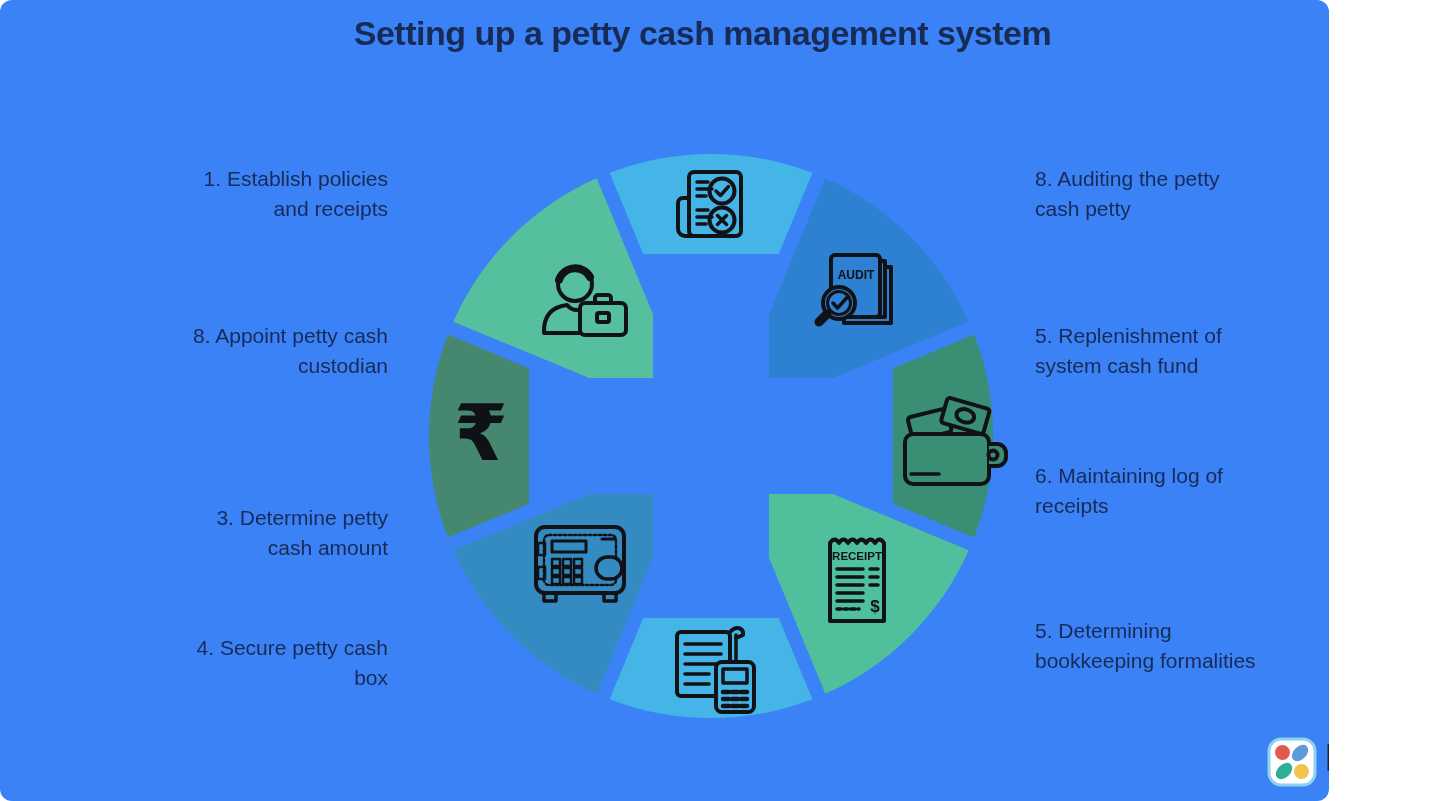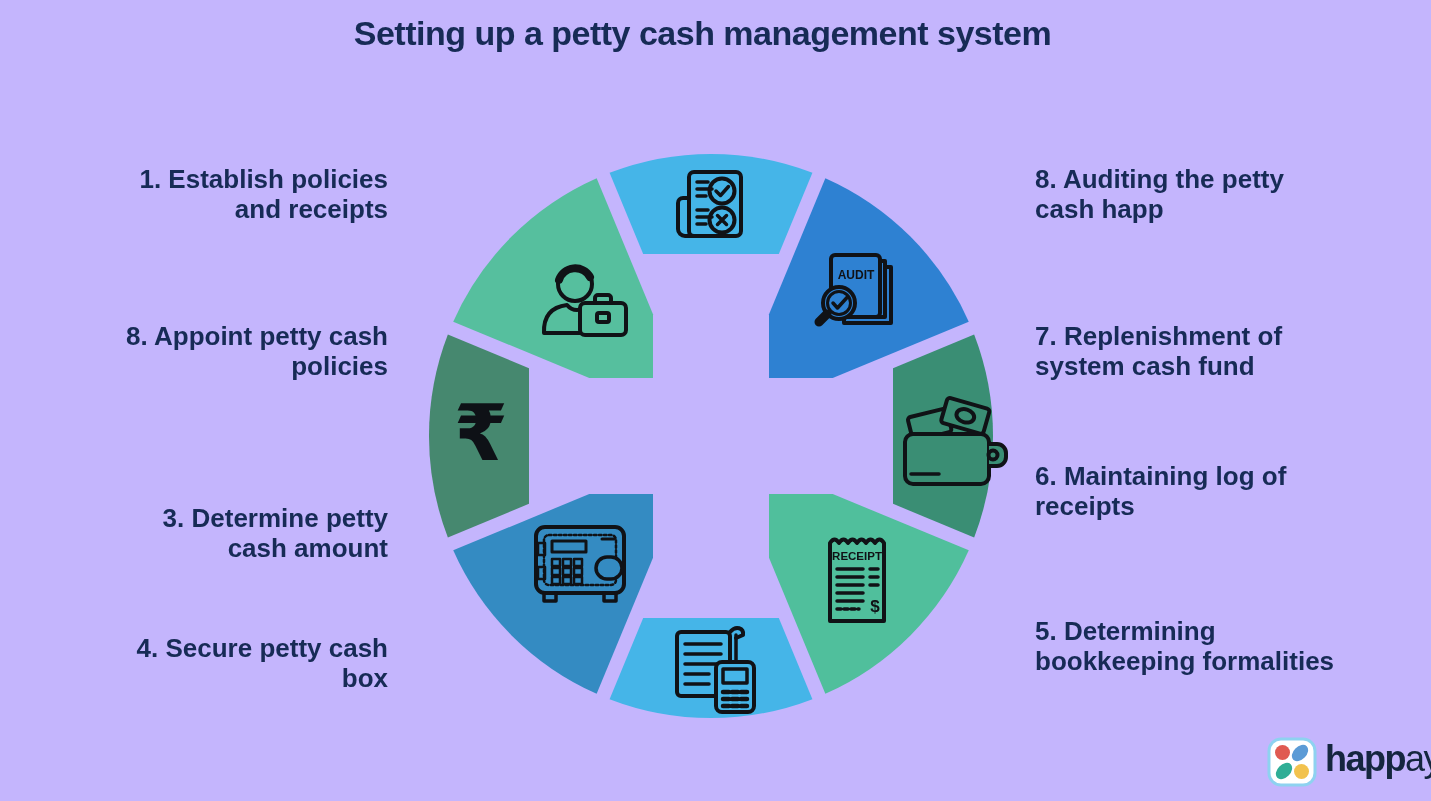--- a/index.html
+++ b/index.html
@@ -1,23 +1,23 @@
 <!DOCTYPE html>
 <html style="--text: #172b56; --c-top: #45b5e8; --c-top-left: #56bf9e; --c-left: #46886f; --c-bottom-left: #348bc2; --c-bottom: #45b5e8; --c-bottom-right: #50bf9c; --c-right: #3a8e74; --c-top-right: #2e81d2;"><head>
 <meta charset="utf-8">
 <style>
   html,body{margin:0;padding:0;background:#fff;}
-  .canvas{position:relative;width:1431px;height:801px;background:#c4b5fd;overflow:hidden;
-          font-family:"Liberation Sans",sans-serif;color:var(--text,#172b56);}
+  .canvas{position:relative;width:1329px;height:801px;background:#3b82f6;overflow:hidden;
+          font-family:"Liberation Sans",sans-serif;color:var(--text,#172b56);border-radius:12px;}
   .title{position:absolute;top:14px;left:0;width:1405px;text-align:center;
          font-size:34px;font-weight:700;letter-spacing:-0.5px;color:var(--text,#172b56);}
   .col{position:absolute;top:0;height:100%;}
   .col-left{left:98px;width:290px;text-align:right;}
   .col-right{left:1035px;width:340px;text-align:left;}
-  .step{position:absolute;width:100%;font-size:26px;font-weight:700;line-height:30px;
+  .step{position:absolute;width:100%;font-size:21px;font-weight:400;line-height:30px;
         color:var(--text,#172b56);}
   .ln{display:block;}
   #wheel{position:absolute;left:0;top:0;}
   .logo{position:absolute;left:1266px;top:736px;display:flex;align-items:center;gap:7px;}
   .brand{font-size:36px;letter-spacing:-1.5px;transform:translateY(-3px);}
   .brand .b{font-weight:700;}
   .brand .l{font-weight:300;}
 </style>
 </head>
 <body>
@@ -26,39 +26,39 @@
 
   <div class="title">Setting up a petty cash management system</div>
 
   <div class="col col-left">
     <div class="step" style="top:164px">
       <span class="ln">1. Establish policies</span>
       <span class="ln">and receipts</span>
     </div>
     <div class="step" style="top:321px">
       <span class="ln">8. Appoint petty cash</span>
-      <span class="ln">policies</span>
+      <span class="ln">custodian</span>
     </div>
     <div class="step" style="top:503px">
       <span class="ln">3. Determine petty</span>
       <span class="ln">cash amount</span>
     </div>
     <div class="step" style="top:633px">
       <span class="ln">4. Secure petty cash</span>
       <span class="ln">box</span>
     </div>
   </div>
 
   <div class="col col-right">
     <div class="step" style="top:164px">
       <span class="ln">8. Auditing the petty</span>
-      <span class="ln">cash happ</span>
+      <span class="ln">cash petty</span>
     </div>
     <div class="step" style="top:321px">
-      <span class="ln">7. Replenishment of</span>
+      <span class="ln">5. Replenishment of</span>
       <span class="ln">system cash fund</span>
     </div>
     <div class="step" style="top:461px">
       <span class="ln">6. Maintaining log of</span>
       <span class="ln">receipts</span>
     </div>
     <div class="step" style="top:616px">
       <span class="ln">5. Determining</span>
       <span class="ln">bookkeeping formalities</span>
     </div>

